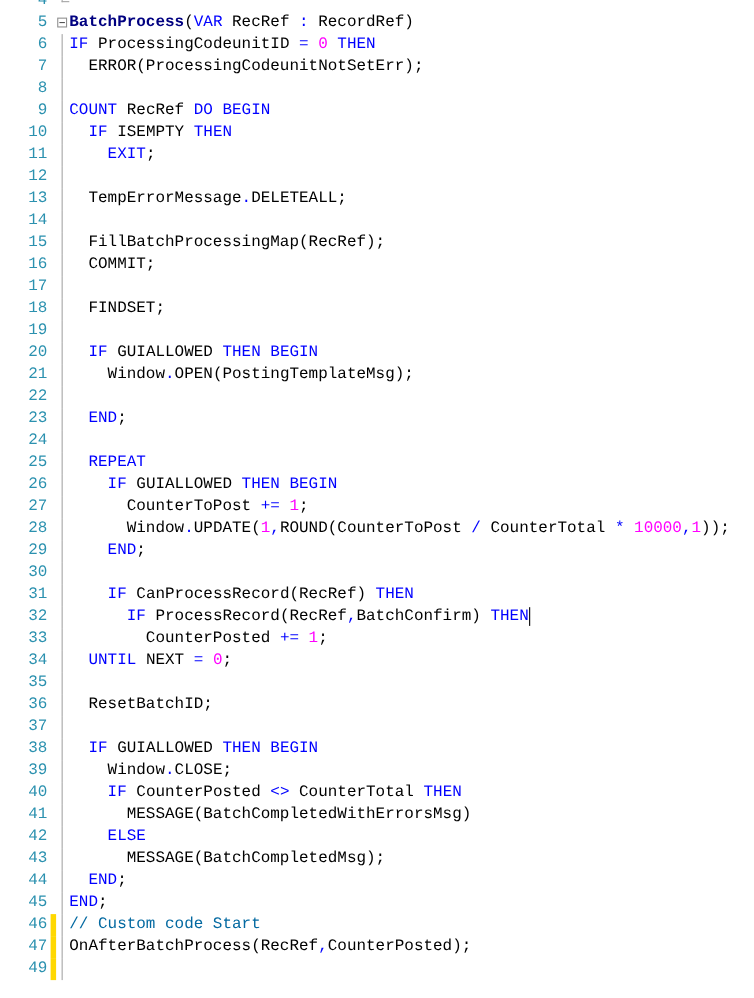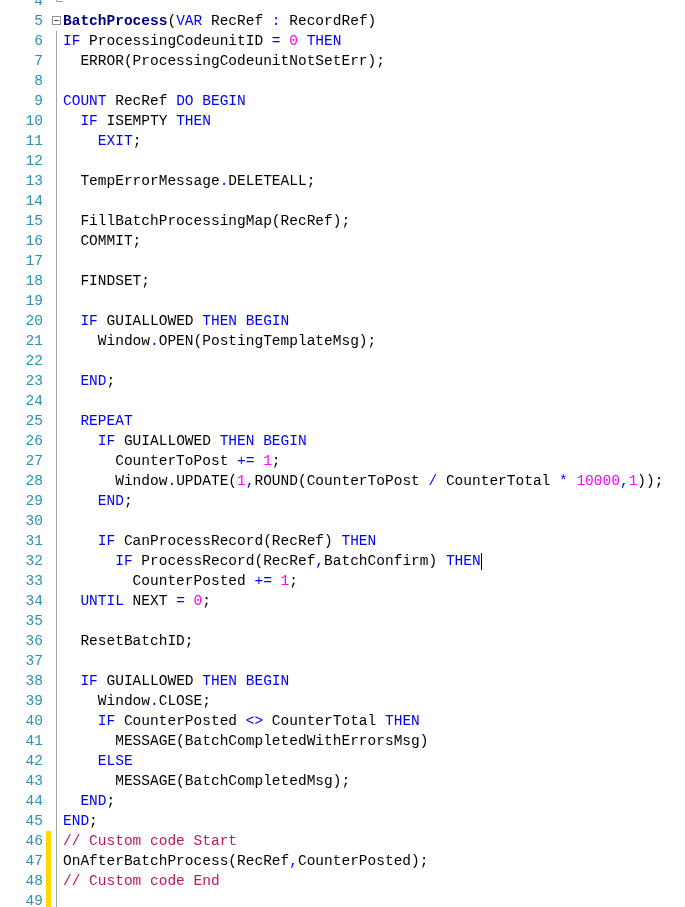--- a/index.html
+++ b/index.html
@@ -13,21 +13,21 @@
   .chg.mod { background:#ffd800; }
   .fold { position:absolute; left:56px; top:0; width:1px; height:20px; background:#a5a5a5; }
   .fold-btn { position:absolute; left:52px; top:5px; width:9px; height:9px; border:1px solid #909090;
               background:#fff; box-sizing:border-box; }
   .fold-btn::after { content:""; position:absolute; left:1px; right:1px; top:3px; height:1px; background:#555; }
   .fold-end { position:absolute; left:56px; top:0; width:6px; height:10px; border-left:1px solid #a5a5a5; border-bottom:1px solid #a5a5a5; }
   .code { position:absolute; left:63px;text-align:center; }
   .kw { color:#0000ff; }
   .op { color:#0000ff; }
   .num { color:#ff00ff; }
-  .cm { color:#be185d; }
+  .cm { color:#0369a1; }
   .fn { color:#000080; font-weight:bold; }
   .caret { display:inline-block; width:1px; height:17px; background:#000; vertical-align:middle; margin-left:0; }
 </style>
 </head>
 <body>
 
 <div class="editor" id="editor">
     <div class="line"><span class="ln">4</span><span class="fold-end"></span><span class="code"></span></div>
     <div class="line"><span class="ln">5</span><span class="fold-btn"></span><span class="code"><span class="fn">BatchProcess</span><span>(</span><span class="kw">VAR</span><span> RecRef </span><span class="op">:</span><span> RecordRef)</span></span></div>
     <div class="line"><span class="ln">6</span><span class="fold"></span><span class="code"><span class="kw">IF</span><span> ProcessingCodeunitID </span><span class="op">=</span><span> </span><span class="num">0</span><span> </span><span class="kw">THEN</span></span></div>
@@ -65,15 +65,14 @@
     <div class="line"><span class="ln">38</span><span class="fold"></span><span class="code"><span>  </span><span class="kw">IF</span><span> GUIALLOWED </span><span class="kw">THEN</span><span> </span><span class="kw">BEGIN</span></span></div>
     <div class="line"><span class="ln">39</span><span class="fold"></span><span class="code"><span>    Window</span><span class="op">.</span><span>CLOSE;</span></span></div>
     <div class="line"><span class="ln">40</span><span class="fold"></span><span class="code"><span>    </span><span class="kw">IF</span><span> CounterPosted </span><span class="op">&lt;&gt;</span><span> CounterTotal </span><span class="kw">THEN</span></span></div>
     <div class="line"><span class="ln">41</span><span class="fold"></span><span class="code"><span>      MESSAGE(BatchCompletedWithErrorsMsg)</span></span></div>
     <div class="line"><span class="ln">42</span><span class="fold"></span><span class="code"><span>    </span><span class="kw">ELSE</span></span></div>
     <div class="line"><span class="ln">43</span><span class="fold"></span><span class="code"><span>      MESSAGE(BatchCompletedMsg);</span></span></div>
     <div class="line"><span class="ln">44</span><span class="fold"></span><span class="code"><span>  </span><span class="kw">END</span><span>;</span></span></div>
     <div class="line"><span class="ln">45</span><span class="fold"></span><span class="code"><span class="kw">END</span><span>;</span></span></div>
     <div class="line"><span class="ln">46</span><span class="chg mod"></span><span class="fold"></span><span class="code"><span class="cm">// Custom code Start</span></span></div>
     <div class="line"><span class="ln">47</span><span class="chg mod"></span><span class="fold"></span><span class="code"><span>OnAfterBatchProcess(RecRef</span><span class="op">,</span><span>CounterPosted);</span></span></div>
-    <div class="line"><span class="ln">48</span><span class="chg mod"></span><span class="fold"></span><span class="code"><span class="cm">// Custom code End</span></span></div>
     <div class="line"><span class="ln">49</span><span class="chg mod"></span><span class="fold"></span><span class="code"></span></div>
   </div>
 
 </body></html>

